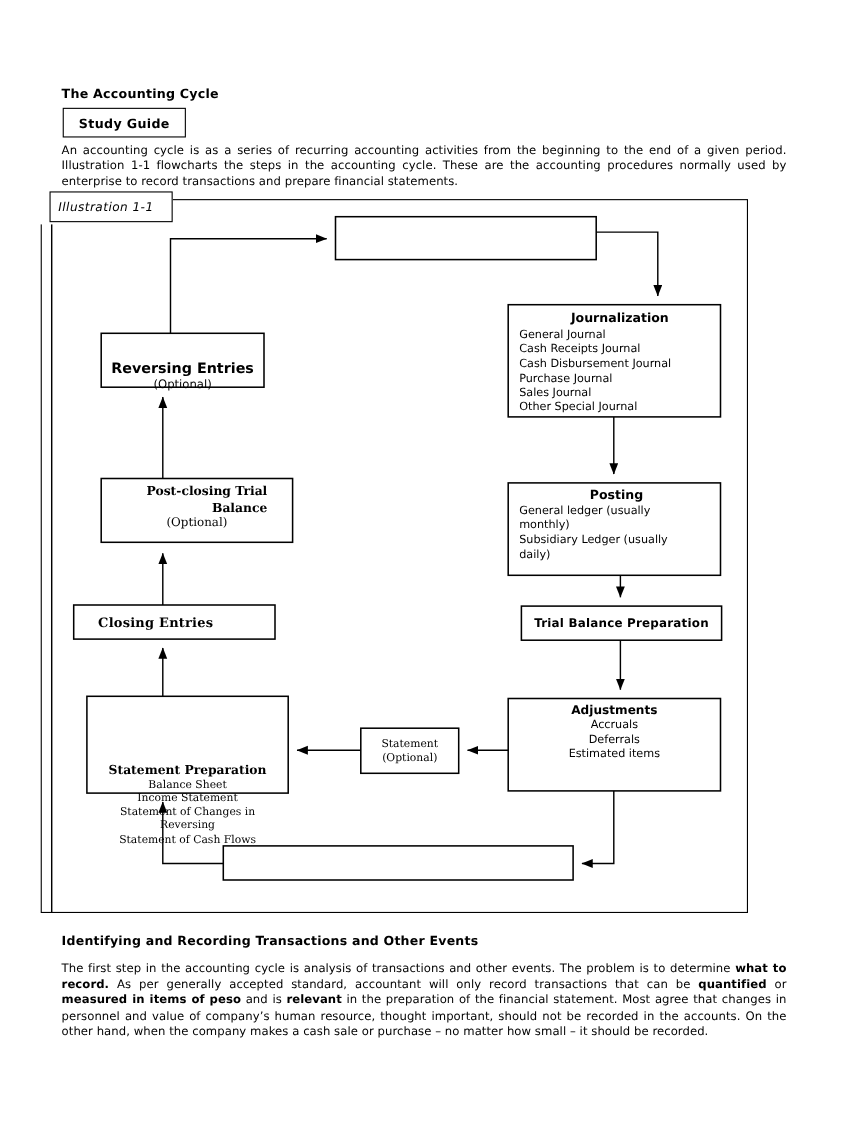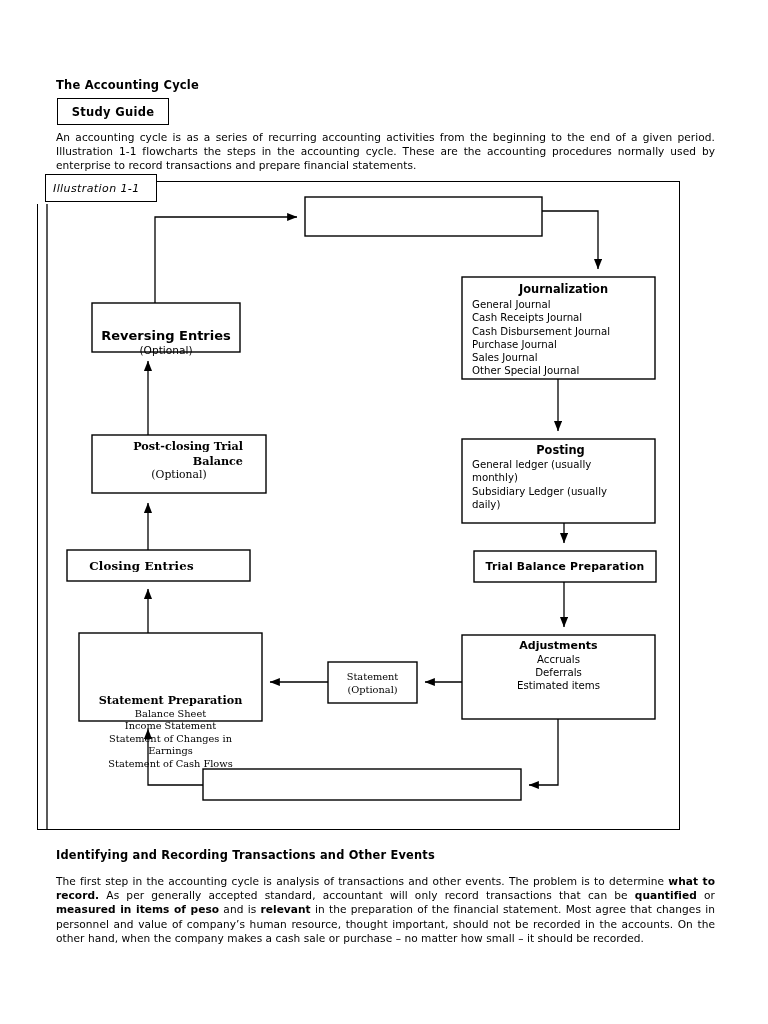--- a/index.html
+++ b/index.html
@@ -283,21 +283,21 @@
     <div class="fbox serif t-ws" style="left:291px; top:481px; width:89px; height:41px;">
       <div>Statement</div>
       <div>(Optional)</div>
     </div>
 
 
     <div class="fbox serif" style="left:42px; top:460px; width:183px; height:88px; padding-top:4px; justify-content:flex-start;margin-top:48px;">
       <div class="hd t-stmt-hd">Statement Preparation</div>
       <div class="t-stmt-li">Balance Sheet</div>
       <div class="t-stmt-li">Income Statement</div>
-      <div class="t-stmt-li" style="width:150px;">Statement of Changes in Earnings</div>
+      <div class="t-stmt-li" style="width:150px;">Statement of Changes in Reversing</div>
       <div class="t-stmt-li">Statement of Cash Flows</div>
     </div>
 
     <div class="fbox serif t-close" style="left:16px; top:369px; width:177px; height:31px;">
       <div class="hd">Closing Entries</div>
     </div>
 
     <div class="fbox serif" style="left:55px; top:254px; width:174px; height:58px; padding-top:4px; justify-content:flex-start;">
       <div class="hd t-pct" style="width:128px;">Post-closing Trial Balance</div>
       <div class="t-pct-sub">(Optional)</div>

